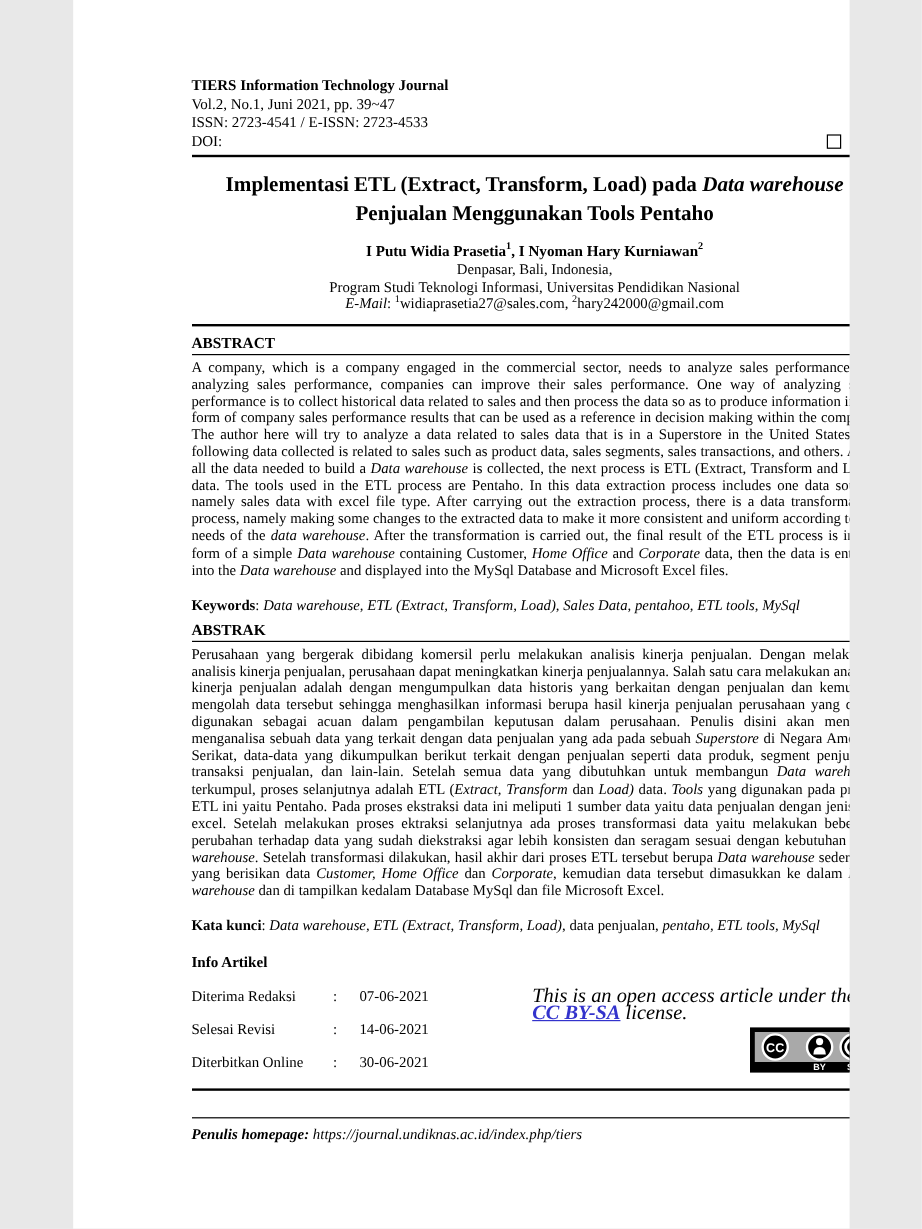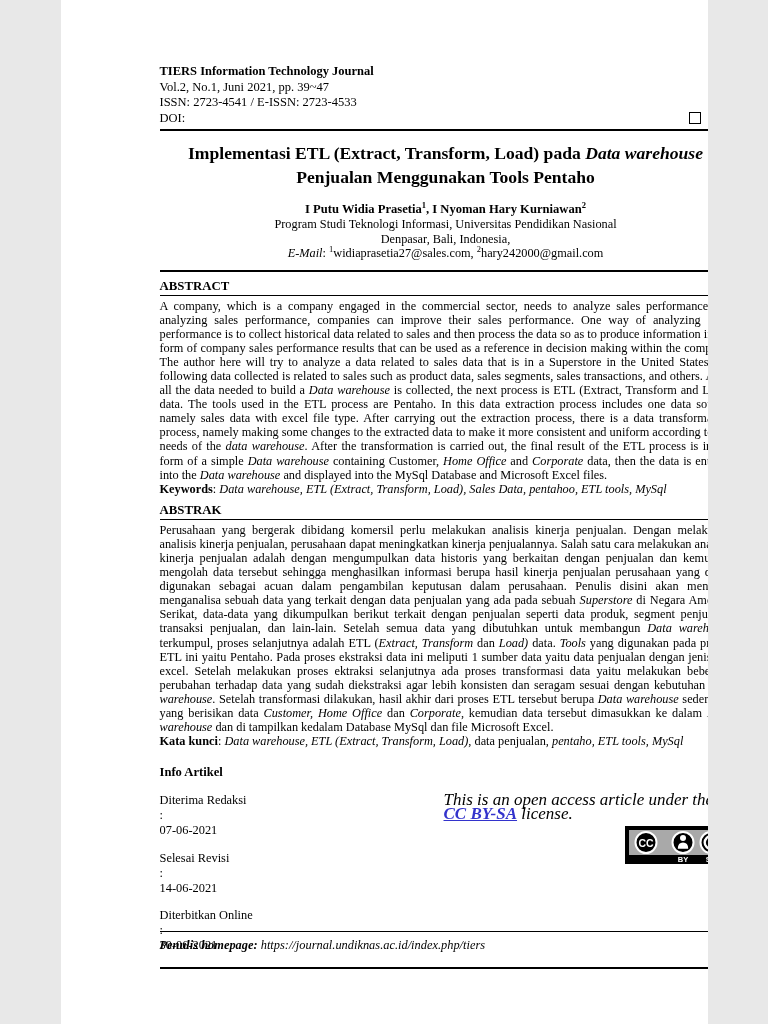--- a/index.html
+++ b/index.html
@@ -21,27 +21,27 @@
   .authors{margin-top:11px;text-align:center;font-size:12.6px;line-height:16px;}
   .affil{text-align:center;font-size:12.3px;line-height:14.5px;}
   sup{font-size:8.5px;line-height:0;}
 
   .thickrule{border:none;border-top:2px solid #000;margin:9px 0 0 0;}
 
   
   .sect-head{font-size:12.8px;font-weight:bold;margin-top:7px;padding-bottom:1px;
              border-bottom:1.2px solid #000;}
   .para{margin-top:3px;text-align:justify;font-size:12.3px;line-height:14.1px;}
-  .kw{margin-top:0;font-size:12.3px;line-height:14.1px;}
+  .kw{margin-top:15px;font-size:12.3px;line-height:14.1px;}
 
   
   .info-head{font-size:12.6px;font-weight:bold;margin-top:17px;}
   .info-wrap{display:flex;justify-content:space-between;margin-top:13px;}
   .info-rows{font-size:12.4px;}
-  .info-row{display:flex;margin-bottom:12.5px;flex-direction:column;}
+  .info-row{display:flex;margin-bottom:12.5px;}
   .info-label{width:118px;}
   .info-colon{width:22px;text-align:left;}
   .info-right{width:288px;display:flex;flex-direction:column;align-items:flex-end;}
   .oa-note{font-size:17px;font-style:italic;text-align:left;line-height:14px;}
   .oa-link{font-style:italic;text-decoration:underline;font-weight:bold;cursor:pointer;}
   .badge{margin-top:5px;margin-right:6px;}
   .bottomrule{border:none;border-top:2px solid #000;margin:1px 0 0 0;}
 
   
   .footer{position:absolute;left:99px;width:572px;top:931px;border-top:1.8px solid #000;
@@ -61,22 +61,22 @@
         <div>DOI:</div>
       </div>
       <div class="hdr-right">
         <span class="chk"></span>
         <span class="pgnum">1</span>
       </div>
     </div>
 
     <div class="title"><span style="font-weight: bold;">Implementasi ETL (Extract, Transform, Load) pada </span><span style="font-style: italic; font-weight: bold;">Data warehouse</span><span style="font-weight: bold;"> Penjualan Menggunakan Tools Pentaho</span></div>
     <div class="authors"><span style="font-weight: bold;">I Putu Widia Prasetia</span><sup style="font-weight: bold;">1</sup><span style="font-weight: bold;">, I Nyoman Hary Kurniawan</span><sup style="font-weight: bold;">2</sup></div>
+    <div class="affil">Denpasar, Bali, Indonesia,</div>
     <div class="affil">Program Studi Teknologi Informasi, Universitas Pendidikan Nasional</div>
-    <div class="affil">Denpasar, Bali, Indonesia,</div>
     <div class="affil"><span style="font-style: italic;">E-Mail</span><span>: </span><sup>1</sup><span>widiaprasetia27@sales.com, </span><sup>2</sup><span>hary242000@gmail.com</span></div>
 
     <hr class="thickrule">
 
     <div class="sect-head">ABSTRACT</div>
     <div class="para"><span>A company, which is a company engaged in the commercial sector, needs to analyze sales performance. By analyzing sales performance, companies can improve their sales performance. One way of analyzing sales performance is to collect historical data related to sales and then process the data so as to produce information in the form of company sales performance results that can be used as a reference in decision making within the company. The author here will try to analyze a data related to sales data that is in a Superstore in the United States, the following data collected is related to sales such as product data, sales segments, sales transactions, and others. After all the data needed to build a </span><span style="font-style: italic;">Data warehouse</span><span> is collected, the next process is ETL (Extract, Transform and Load) data. The tools used in the ETL process are Pentaho. In this data extraction process includes one data source, namely sales data with excel file type. After carrying out the extraction process, there is a data transformation process, namely making some changes to the extracted data to make it more consistent and uniform according to the needs of the </span><span style="font-style: italic;">data warehouse</span><span>. After the transformation is carried out, the final result of the ETL process is in the form of a simple </span><span style="font-style: italic;">Data warehouse</span><span> containing Customer, </span><span style="font-style: italic;">Home Office</span><span> and </span><span style="font-style: italic;">Corporate</span><span> data, then the data is entered into the </span><span style="font-style: italic;">Data warehouse</span><span> and displayed into the MySql Database and Microsoft Excel files.</span></div>
     <div class="kw"><span style="font-weight: bold;">Keywords</span><span>: </span><span style="font-style: italic;">Data warehouse, ETL (Extract, Transform, Load), Sales Data, pentahoo, ETL tools, MySql</span></div>
 
     <div class="sect-head">ABSTRAK</div>
     <div class="para"><span>Perusahaan yang bergerak dibidang komersil perlu melakukan analisis kinerja penjualan. Dengan melakukan analisis kinerja penjualan, perusahaan dapat meningkatkan kinerja penjualannya. Salah satu cara melakukan analisis kinerja penjualan adalah dengan mengumpulkan data historis yang berkaitan dengan penjualan dan kemudian mengolah data tersebut sehingga menghasilkan informasi berupa hasil kinerja penjualan perusahaan yang dapat digunakan sebagai acuan dalam pengambilan keputusan dalam perusahaan. Penulis disini akan mencoba menganalisa sebuah data yang terkait dengan data penjualan yang ada pada sebuah </span><span style="font-style: italic;">Superstore</span><span> di Negara Amerika Serikat, data-data yang dikumpulkan berikut terkait dengan penjualan seperti data produk, segment penjualan, transaksi penjualan, dan lain-lain. Setelah semua data yang dibutuhkan untuk membangun </span><span style="font-style: italic;">Data warehouse</span><span> terkumpul, proses selanjutnya adalah ETL (</span><span style="font-style: italic;">Extract, Transform</span><span> dan </span><span style="font-style: italic;">Load)</span><span> data. </span><span style="font-style: italic;">Tools</span><span> yang digunakan pada proses ETL ini yaitu Pentaho. Pada proses ekstraksi data ini meliputi  1 sumber data yaitu data penjualan dengan jenis file excel. Setelah melakukan proses ektraksi selanjutnya ada proses transformasi data yaitu melakukan beberapa perubahan terhadap data yang sudah diekstraksi agar lebih konsisten dan seragam sesuai dengan kebutuhan </span><span style="font-style: italic;">data warehouse</span><span>. Setelah transformasi dilakukan, hasil akhir dari proses ETL tersebut berupa </span><span style="font-style: italic;">Data warehouse</span><span> sederhana yang berisikan data </span><span style="font-style: italic;">Customer, Home Office</span><span> dan </span><span style="font-style: italic;">Corporate</span><span>, kemudian data tersebut dimasukkan ke dalam </span><span style="font-style: italic;">Data warehouse</span><span> dan di tampilkan kedalam Database MySql dan file Microsoft Excel.</span></div>

